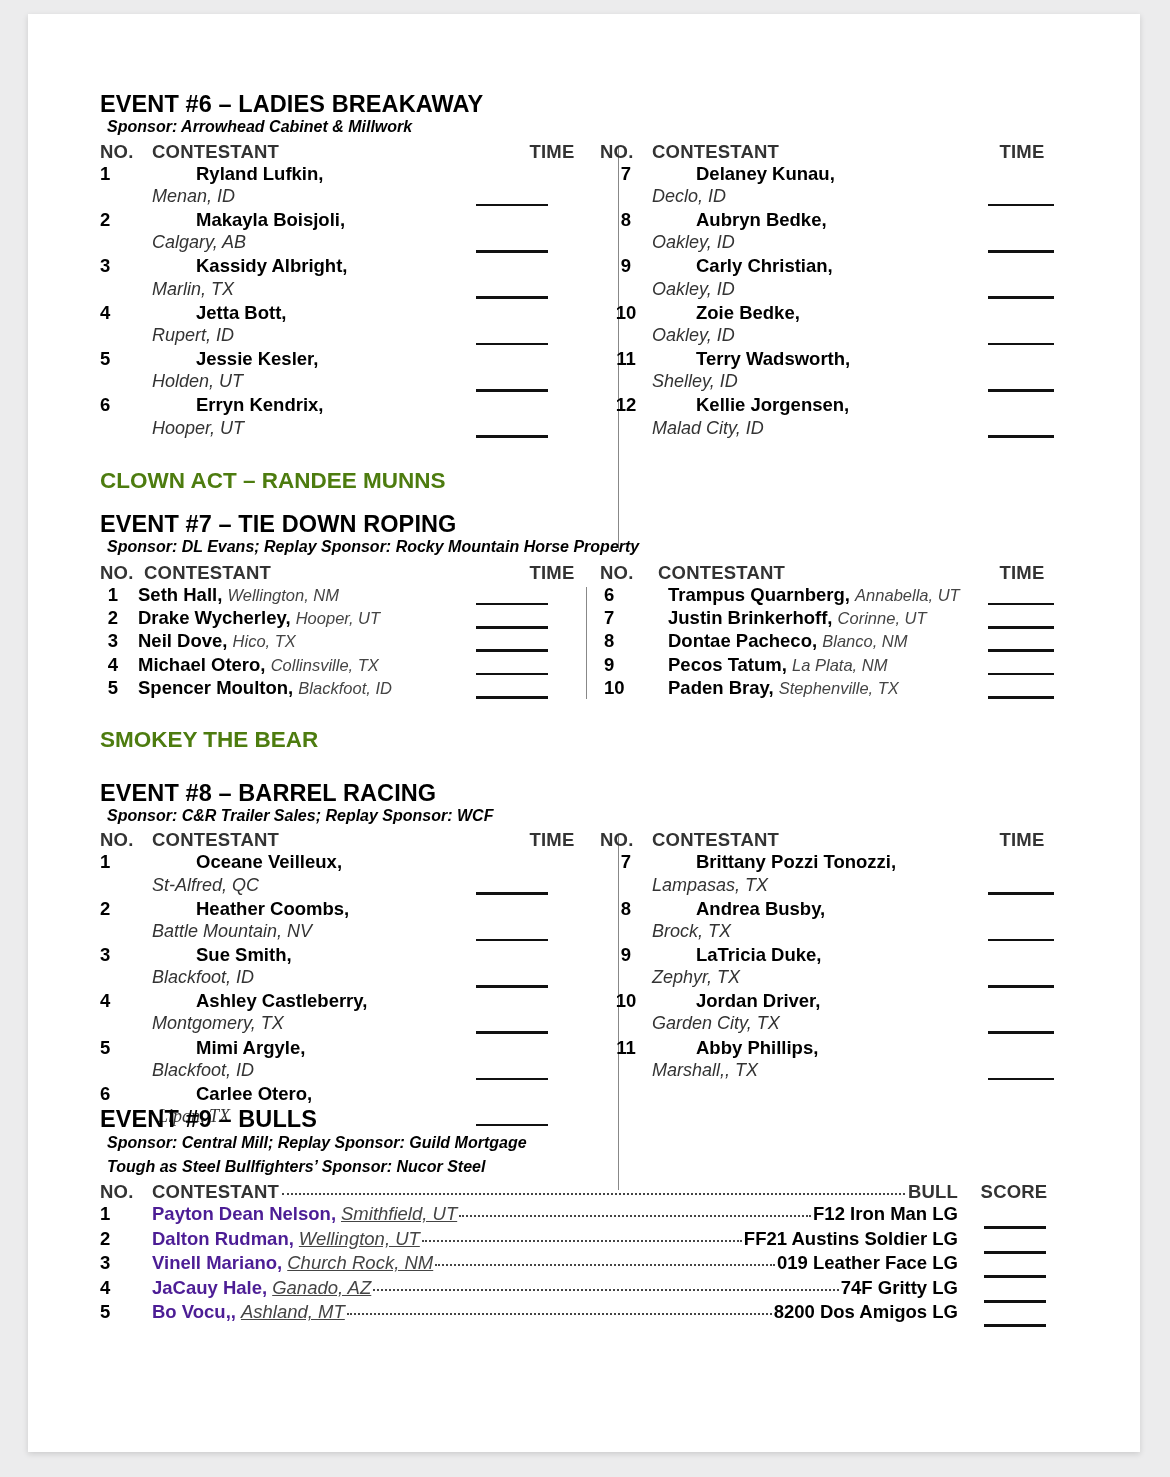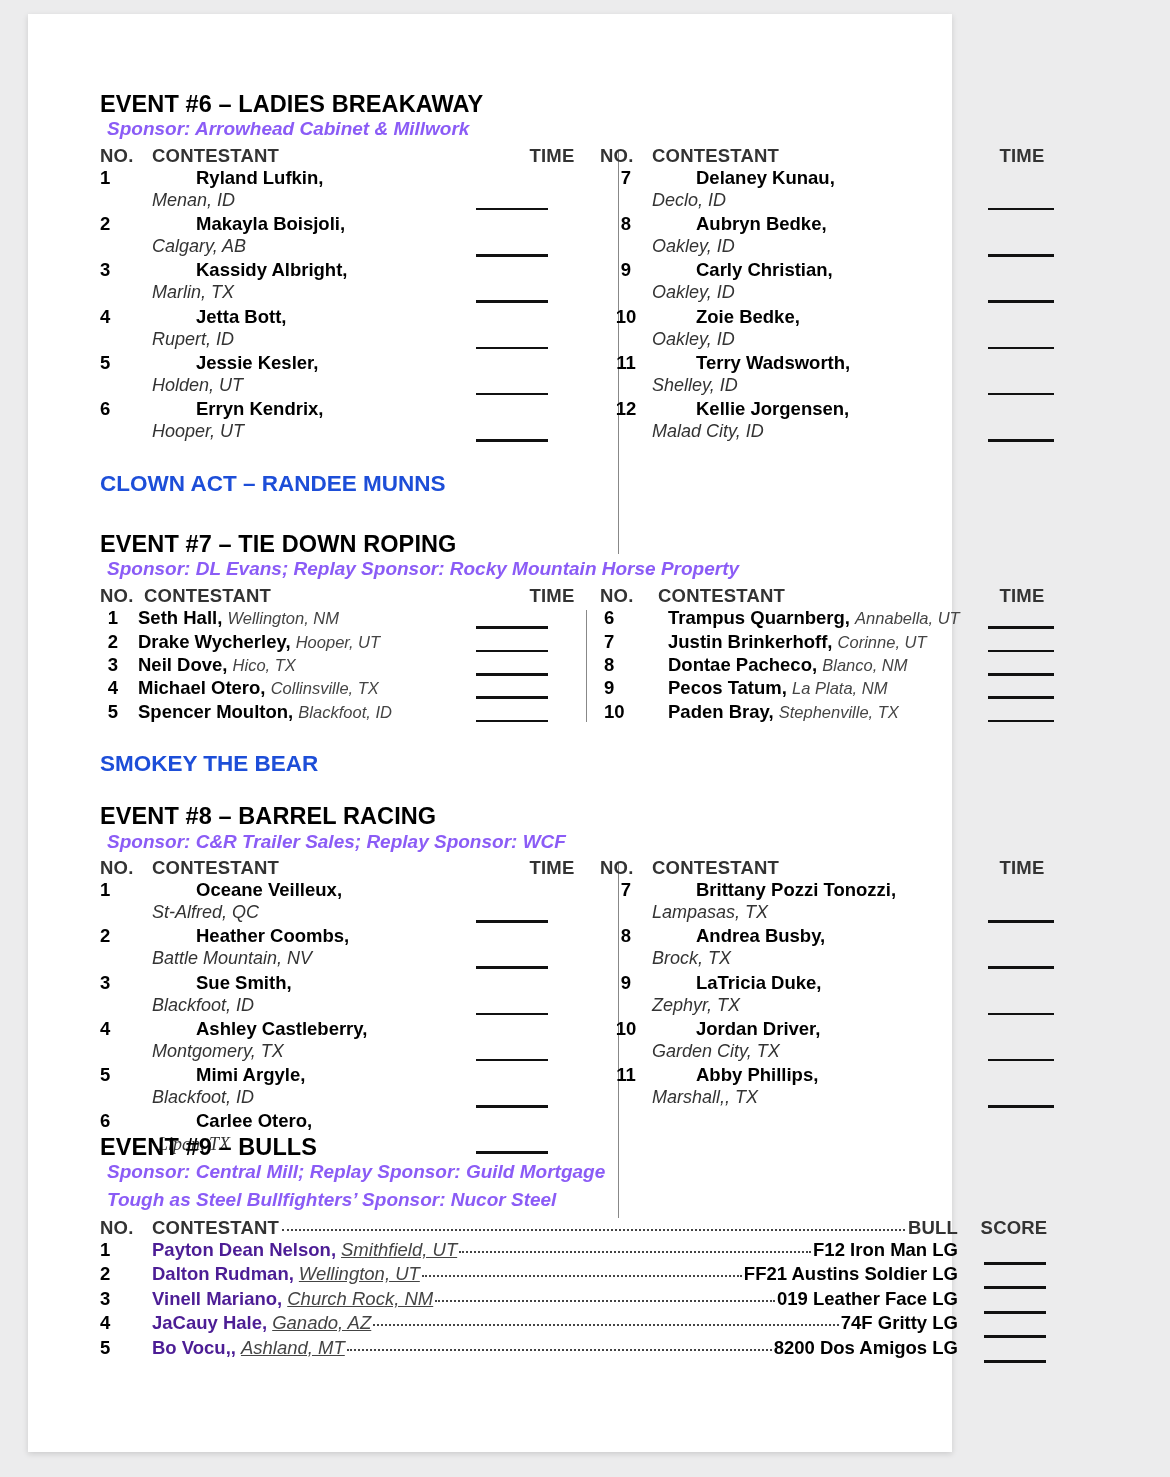--- a/index.html
+++ b/index.html
@@ -10,21 +10,21 @@
   body {
     width: 1170px;
     height: 1477px;
     font-family: "Liberation Sans", sans-serif;
     overflow: hidden;
   }
   .page {
     position: absolute;
     left: 28px;
     top: 14px;
-    width: 924px;
+    width: 1112px;
     height: 1438px;
     background: #ffffff;
     box-shadow: 0 2px 6px rgba(0,0,0,0.14);
   }
   .sheet {
     position: absolute;
     left: 72px;
     top: 78px;
     width: 970px;
     height: 1320px;
@@ -35,29 +35,29 @@
     font-size: 23.5px;
     font-weight: bold;
     letter-spacing: 0.1px;
     color: #000;
     line-height: 1.08;
     white-space: nowrap;
   }
   .act-title {
     font-size: 22.5px;
     font-weight: bold;
-    color: #1d4ed8;
+    color: #4d7c0f;
     line-height: 1.08;
     white-space: nowrap;
   }
   .sponsor {
-    font-size: 19px;
+    font-size: 16px;
     font-weight: bold;
     font-style: italic;
-    color: #8b5cf6;
+    color: #000000;
     padding-left: 7px;
     line-height: 1.28;
     white-space: nowrap;
   }
 
   
   .block { position: relative; }
   .cols {
     position: relative;
     display: flex;
@@ -292,21 +292,21 @@
             <span class="st-name">Kellie Jorgensen,</span>
             <span class="st-city">Malad City, ID</span>
             <span class="st-line"></span>
           </div>
         </div>
       </div>
     </div>
 
     <div class="act-title" style="margin-top:28px;">CLOWN ACT – RANDEE MUNNS</div>
 
-    <div class="block e7" style="margin-top:35px;">
+    <div class="block e7" style="margin-top:19px;">
       <div class="event-title">EVENT #7 – TIE DOWN ROPING</div>
       <div class="sponsor">Sponsor: DL Evans; Replay Sponsor: Rocky Mountain Horse Property</div>
 
       <div class="cols" style="margin-top:4px;">
         <div class="divider" style="left:486px; top:25px; height:112px;"></div>
 
         <div class="col col-left">
           <div class="hdr-row">
             <span class="hdr-no">NO.</span>
             <span class="hdr-name">CONTESTANT</span>

